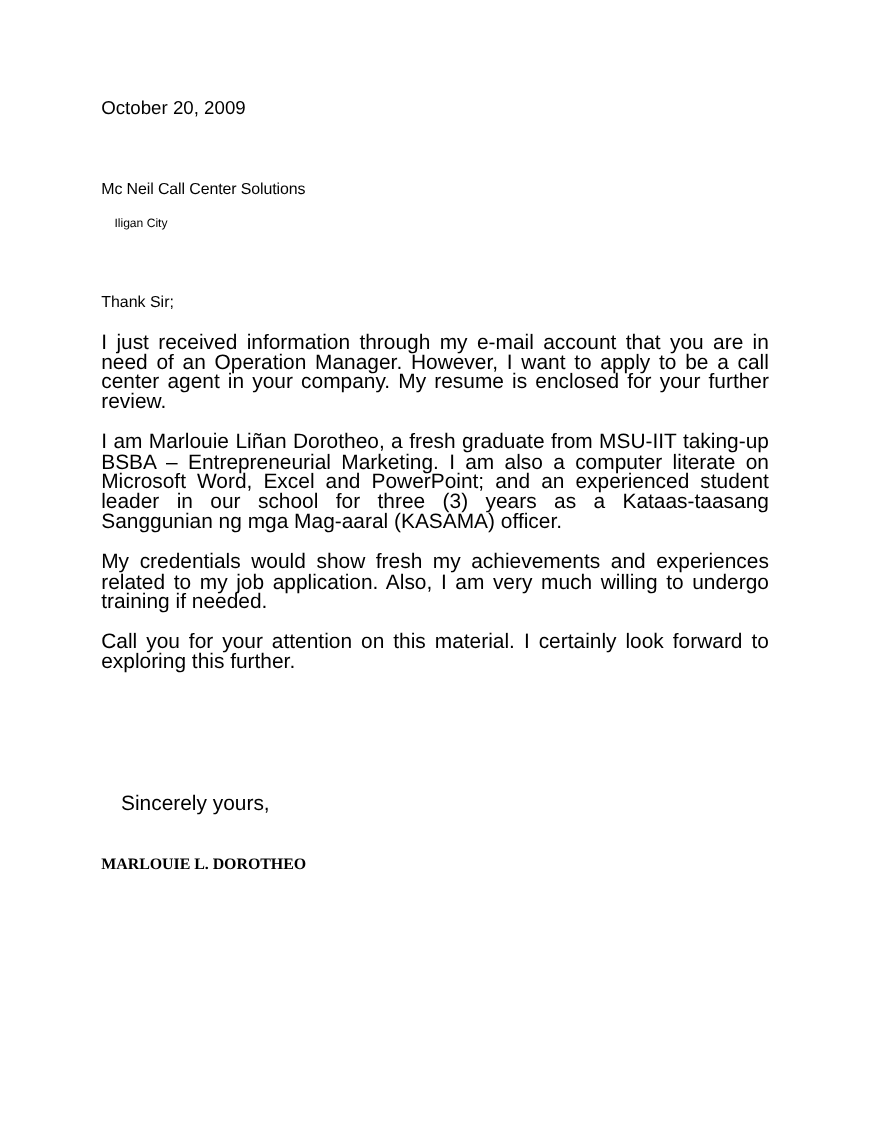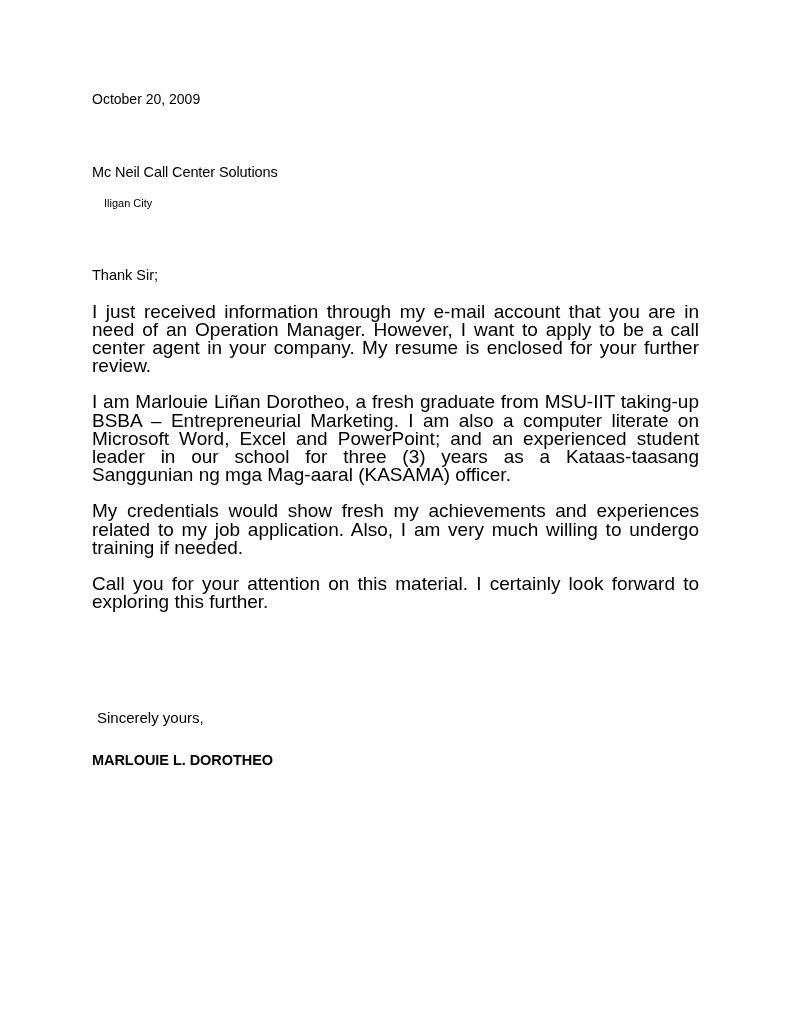--- a/index.html
+++ b/index.html
@@ -21,21 +21,21 @@
     background: #ffffff;
     box-sizing: border-box;
   }
   .letter {
     position: absolute;
     left: 92px;
     top: 90px;
     width: 607px;
   }
   .date-line {
-    font-size: 14px;
+    font-size: 17px;
     line-height: 18.2px;
     margin: 0;
   }
   .spacer-after-date { height: 55px; }
   .spacer-after-address { height: 42px; }
   .spacer-after-salutation { height: 18px; }
   .spacer-signature { height: 75px; }
   .spacer-after-closing { height: 18px; }
 
   .recipient-name {
@@ -58,30 +58,31 @@
   .para {
     font-size: 19px;
     line-height: 18.2px;
     margin: 0 0 18px 0;
     text-align: justify;
     text-justify: inter-word;
     hyphens: none;
   }
   .para:last-child { margin-bottom: 0; }
   .closing {
-    font-size: 15px;
+    font-size: 19px;
     line-height: 18.2px;
-    margin: 5px;
+    margin: 18px;
   }
   .signer {
     font-size: 14.5px;
     line-height: 18.6px;
     font-weight: bold;
     margin: 0;
     letter-spacing: -0.05px;
+    font-family: Liberation Serif, serif;
   }
 </style>
 </head>
 <body>
 
 <div class="page">
   <div class="letter">
 
     <p class="date-line">October 20, 2009</p>
 

